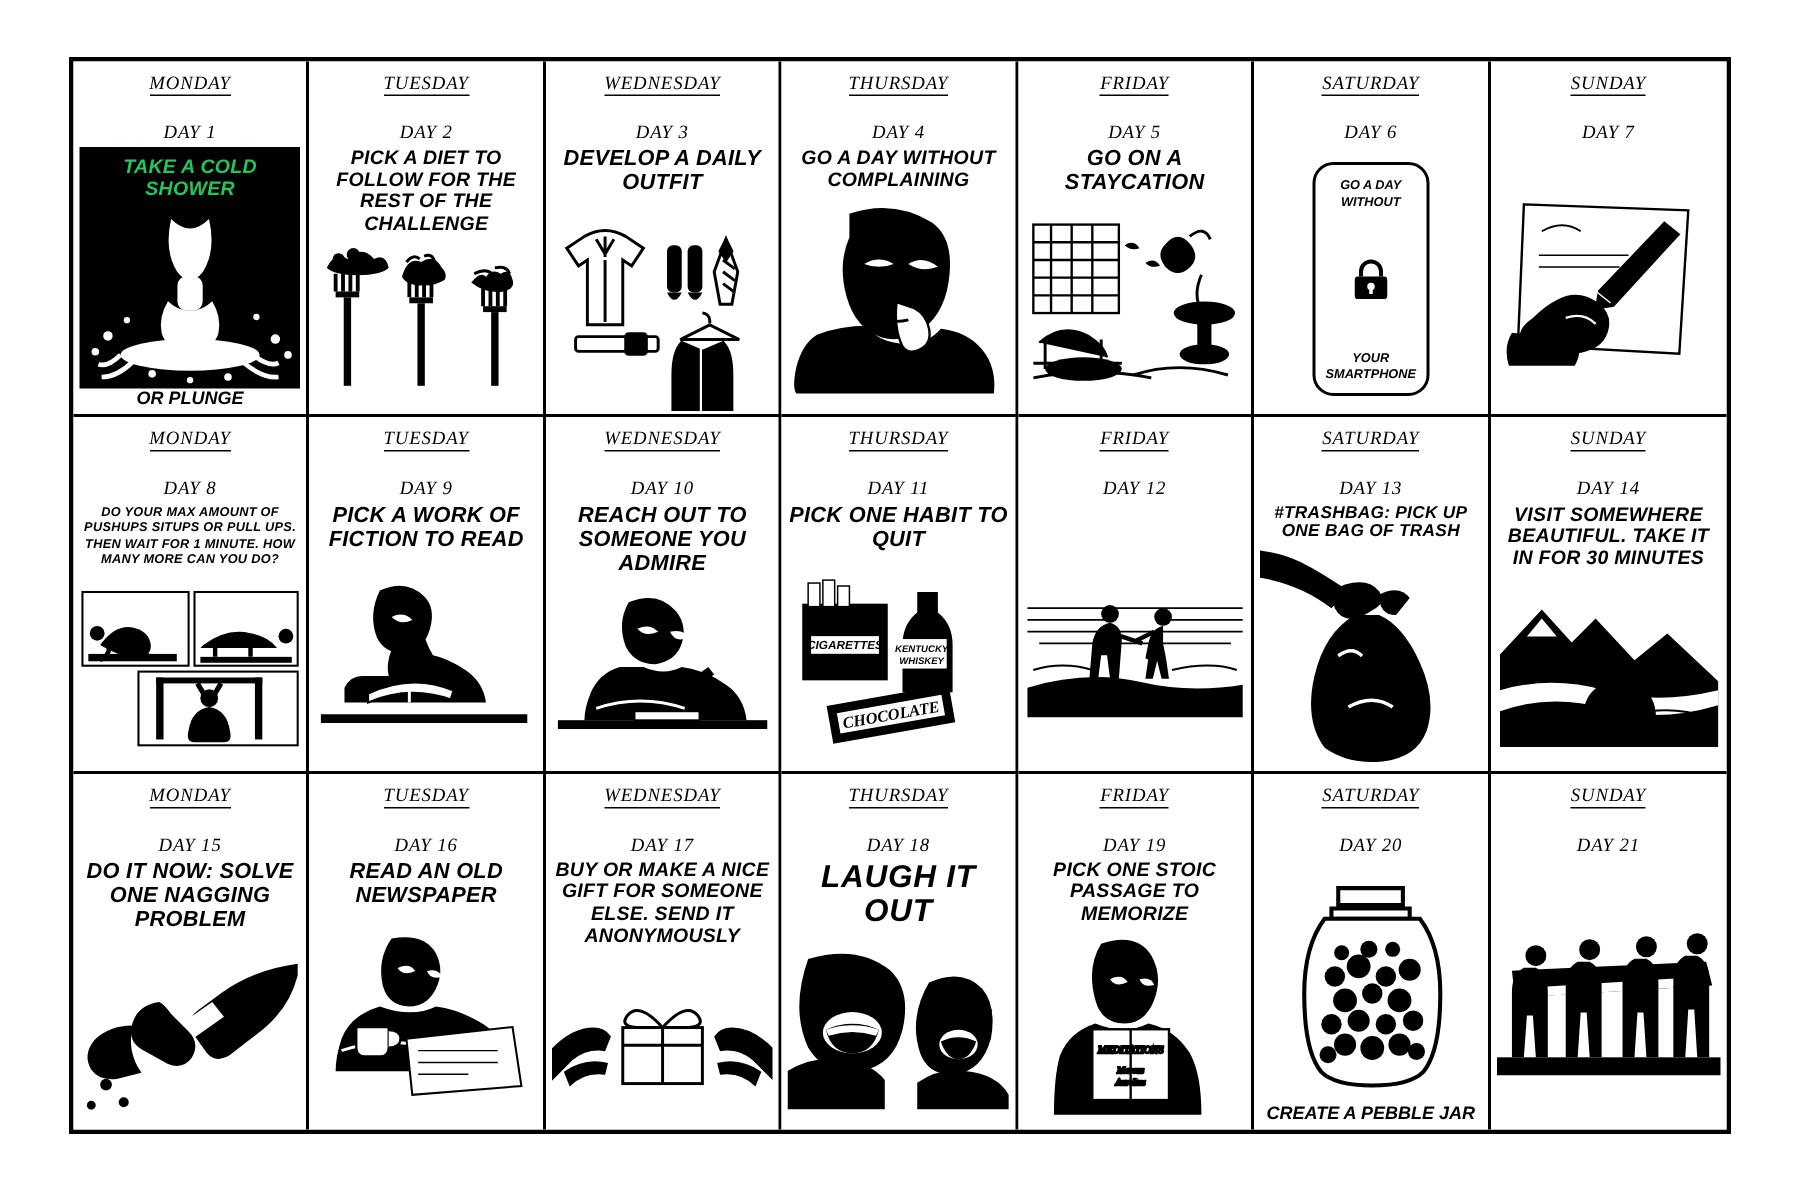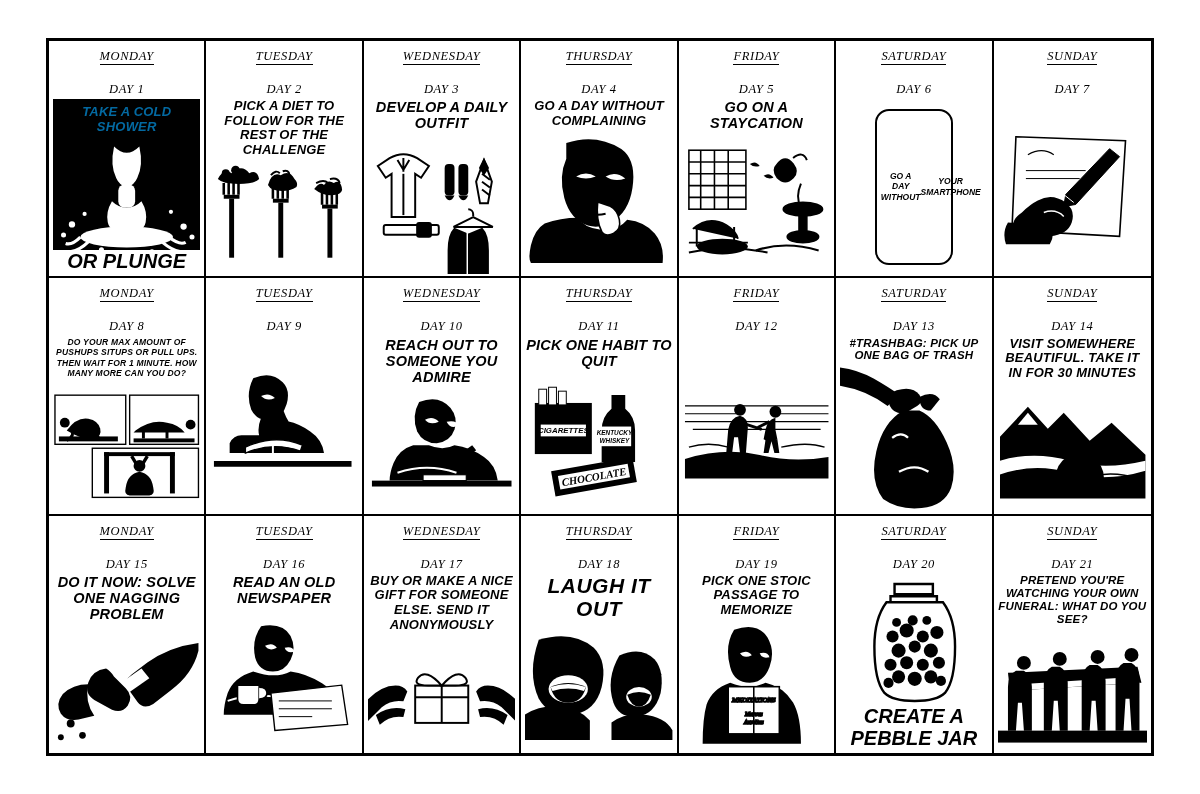--- a/index.html
+++ b/index.html
@@ -89,55 +89,55 @@
     width: 100%;
     position: relative;
     display: flex;
     align-items: center;
     justify-content: center;
     min-height: 10px;
   }
   .art svg { display: block; width: 100%; height: 100%; }
 
   .sub {
-    text-align: center;
+    text-align: left;
     font-weight: bold;
     text-transform: uppercase;
-    font-size: 20px;
+    font-size: 12px;
     line-height: 1.1;
     margin-bottom: 2px;
   }
 
   
   .invert-panel {
     background: #000;
     color: #fff;
     width: 100%;
     flex: 1 1 auto;
     display: flex;
     flex-direction: column;
     align-items: center;
     justify-content: flex-start;
     padding-top: 6px;
     box-sizing: border-box;
     position: relative;
     overflow: hidden;
   }
-  .invert-panel .task { color: #0369a1; }
+  .invert-panel .task { color: #22c55e; }
   .inv-art { flex: 1 1 auto; width: 100%; position: relative; }
   .inv-art svg { width: 100%; height: 100%; }
 
   
   .phone {
     border: 2.5px solid #000;
     border-radius: 14px;
     width: 78px;
     height: 156px;
     display: flex;
-    flex-direction: row;
+    flex-direction: column;
     align-items: center;
     justify-content: space-between;
     padding: 8px 4px;
     box-sizing: border-box;
     margin: 0 auto;
   }
   .phone-top, .phone-bottom {
     font-size: 8.5px;
     font-weight: bold;
     text-align: center;
@@ -388,20 +388,21 @@
           </g>
         </svg>
       </div>
     </div>
 
     <div class="cell">
       <div class="daybox">
         <div class="dayname">Tuesday</div>
         <div class="daynum">Day 9</div>
       </div>
+      <div class="task t-lg">Pick a work of fiction to read</div>
       <div class="art">
         <svg viewBox="0 0 150 110" preserveAspectRatio="xMidYMid meet">
           <g fill="#000">
             <path d="M44 8 q18-8 30 4 q8 8 4 22 q-4 14 -16 16 q-14 2 -20-10 q-6-16 2-32z"></path>
             <path d="M52 26 q8-4 14 2 q-8 4 -14-2z" fill="#fff"></path>
             <path d="M72 30 q-14 4 -20 18 q-4 10 -2 18 h-18 q-8 0 -12 8 l0 10 h96 q-2-14 -14-22 q-12-8 -22-10 q-6-10 -8-22z"></path>
             <path d="M36 78 q30-14 58-2 l-2 6 q-28-10 -56 2z" fill="#fff" stroke="#000" stroke-width="1.4"></path>
             <path d="M64 76 v8" stroke="#fff" stroke-width="2"></path>
             <path d="M4 92 h140 v6 H4z"></path>
           </g>
@@ -694,21 +695,20 @@
         </svg>
       </div>
       <div class="sub">Create a pebble jar</div>
     </div>
 
     <div class="cell last-col last-row">
       <div class="daybox">
         <div class="dayname">Sunday</div>
         <div class="daynum">Day 21</div>
       </div>
-      <div class="task t-sm">Pretend you're watching your own funeral: what do you see?</div>
       <div class="art">
         <svg viewBox="0 0 150 110" preserveAspectRatio="xMidYMid meet">
           <g fill="#000">
             <path d="M10 40 l130-6 4 16 -132 8z"></path>
             <path d="M12 52 l128-8 2 6 -128 8z" fill="#fff"></path>
             <g>
               <circle cx="26" cy="30" r="7"></circle>
               <path d="M18 38 q-8 4 -8 16 v44 h8 l2-28 4 0 2 28 h8 v-44 q0-12 -8-16z"></path>
               <circle cx="62" cy="26" r="7"></circle>
               <path d="M54 34 q-8 4 -8 16 v48 h8 l2-30 4 0 2 30 h8 v-48 q0-12 -8-16z"></path>

